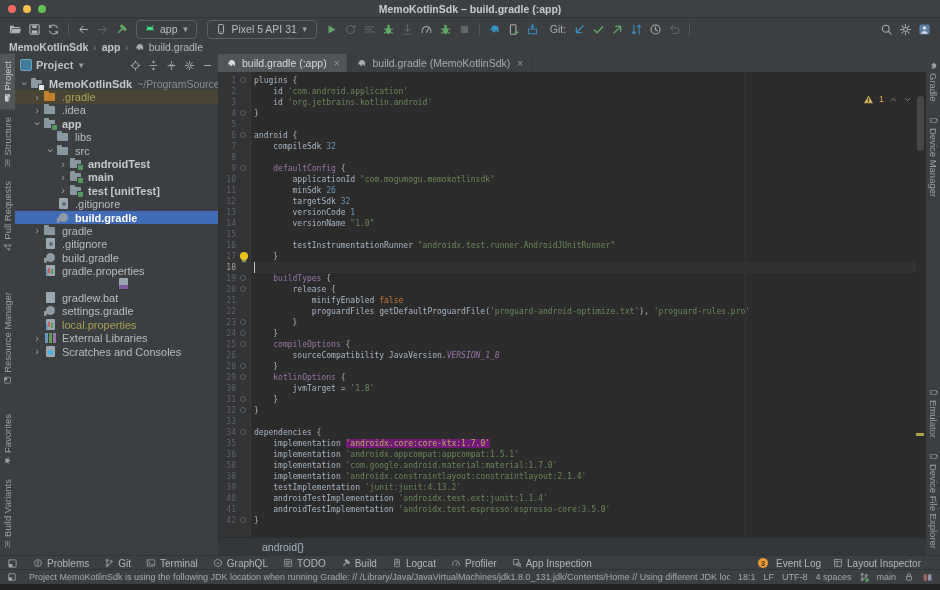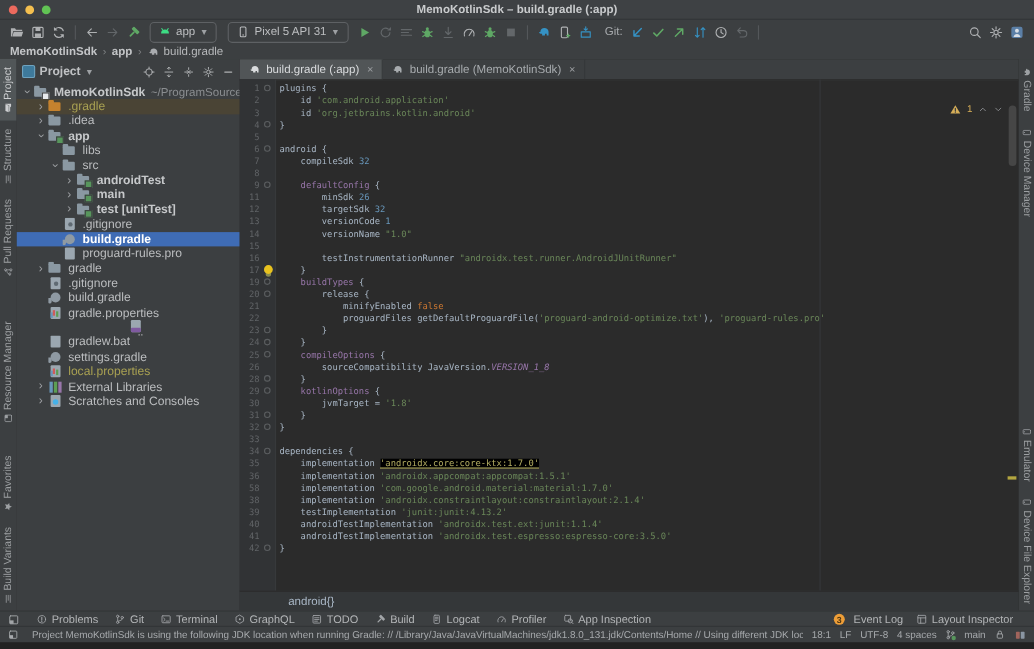--- a/index.html
+++ b/index.html
@@ -92,21 +92,21 @@
   .ln{width:18px;flex:none;text-align:right;color:#606366;padding-right:2px;}
   .gut{width:12px;flex:none;position:relative;}
   .fm{position:absolute;left:2px;top:2px;width:6px;height:6px;border:1px solid #5B5E60;border-radius:50%;box-sizing:border-box;}
   .bulb{position:absolute;left:2px;top:1px;width:8px;height:8px;border-radius:50%;background:#E8C21E;box-shadow:0 4px 0 -1.5px #8A8D50;z-index:2;}
   .txt{flex:1;white-space:pre;padding-left:4px;color:#A9B7C6;}
   .cline.caret .txt{background:#323232;}
   .cline.caret .ln{color:#A4A3A3;}
   .caretbar{position:absolute;left:36px;top:0;width:1px;height:11px;background:#C8C8C8;}
   .tk-pl{color:#A9B7C6;} .tk-st{color:#6A8759;} .tk-nm{color:#6897BB;} .tk-kw{color:#CC7832;}
   .tk-fn{color:#9876AA;} .tk-cn{color:#9876AA;font-style:italic;}
-  .tk-hl{color:#B5AF63;background:#000000;text-decoration:underline;}
+  .tk-hl{color:#B5AF63;background:#701a75;}
   .inspect{position:absolute;top:22px;right:14px;display:flex;align-items:center;gap:5px;font-size:9px;color:#9DA0A3;
            font-family:"Liberation Sans",sans-serif;}
   .inspect .wc{color:#D6AE58;}
   .sbthumb{position:absolute;right:2px;top:24px;width:7px;height:55px;background:rgba(255,255,255,0.13);border-radius:4px;}
   .sbtick{position:absolute;right:2px;top:361px;width:8px;height:3px;background:#B3A640;}
   .ebread{position:absolute;left:0;right:0;bottom:0;height:18px;background:#343739;border-top:1px solid #2B2B2B;
           display:flex;align-items:center;padding-left:44px;font-size:10.5px;color:#A9B7C6;}
   
   .toolsbar{position:absolute;left:0;right:0;bottom:14px;height:14px;background:#3C3F41;border-top:1px solid #323537;
             display:flex;align-items:center;font-size:10px;color:#B4B6B8;padding:0 7px;}
@@ -526,25 +526,20 @@
         <div class="trow" style="padding-left: 29px;">
           <span class="chev"></span>
           <span class="ti file gitignore"></span>
           <span class="lbl">.gitignore</span>
         </div>
         <div class="trow sel" style="padding-left: 29px;">
           <span class="chev"></span>
           <span class="ti gradle"></span>
           <span class="lbl b">build.gradle</span>
         </div>
-        <div class="trow" style="padding-left: 29px;">
-          <span class="chev"></span>
-          <span class="ti file"></span>
-          <span class="lbl">proguard-rules.pro</span>
-        </div>
         <div class="trow" style="padding-left: 16px;">
           <span class="chev">›</span>
           <span class="ti f"></span>
           <span class="lbl">gradle</span>
         </div>
         <div class="trow" style="padding-left: 16px;">
           <span class="chev"></span>
           <span class="ti file gitignore"></span>
           <span class="lbl">.gitignore</span>
         </div>
@@ -663,20 +658,25 @@
             <span class="txt"></span>
           </div>
           <div class="cline">
             <span class="ln">9</span>
             <span class="gut">
               <span class="fm"></span>
             </span>
             <span class="txt"><span class="tk-pl">    </span><span class="tk-fn">defaultConfig</span><span class="tk-pl"> {</span></span>
           </div>
           <div class="cline">
+            <span class="ln">10</span>
+            <span class="gut"></span>
+            <span class="txt"><span class="tk-pl">        applicationId </span><span class="tk-st">"com.mogumogu.memokotlinsdk"</span></span>
+          </div>
+          <div class="cline">
             <span class="ln">11</span>
             <span class="gut"></span>
             <span class="txt"><span class="tk-pl">        minSdk </span><span class="tk-nm">26</span></span>
           </div>
           <div class="cline">
             <span class="ln">12</span>
             <span class="gut"></span>
             <span class="txt"><span class="tk-pl">        targetSdk </span><span class="tk-nm">32</span></span>
           </div>
           <div class="cline">
@@ -699,20 +699,26 @@
             <span class="gut"></span>
             <span class="txt"><span class="tk-pl">        testInstrumentationRunner </span><span class="tk-st">"androidx.test.runner.AndroidJUnitRunner"</span></span>
           </div>
           <div class="cline">
             <span class="ln">17</span>
             <span class="gut">
               <span class="fm"></span>
               <span class="bulb"></span>
             </span>
             <span class="txt"><span class="tk-pl">    }</span></span>
+          </div>
+          <div class="cline caret">
+            <span class="ln">18</span>
+            <span class="gut"></span>
+            <span class="txt"></span>
+            <span class="caretbar"></span>
           </div>
           <div class="cline">
             <span class="ln">19</span>
             <span class="gut">
               <span class="fm"></span>
             </span>
             <span class="txt"><span class="tk-pl">    </span><span class="tk-fn">buildTypes</span><span class="tk-pl"> {</span></span>
           </div>
           <div class="cline">
             <span class="ln">20</span>

